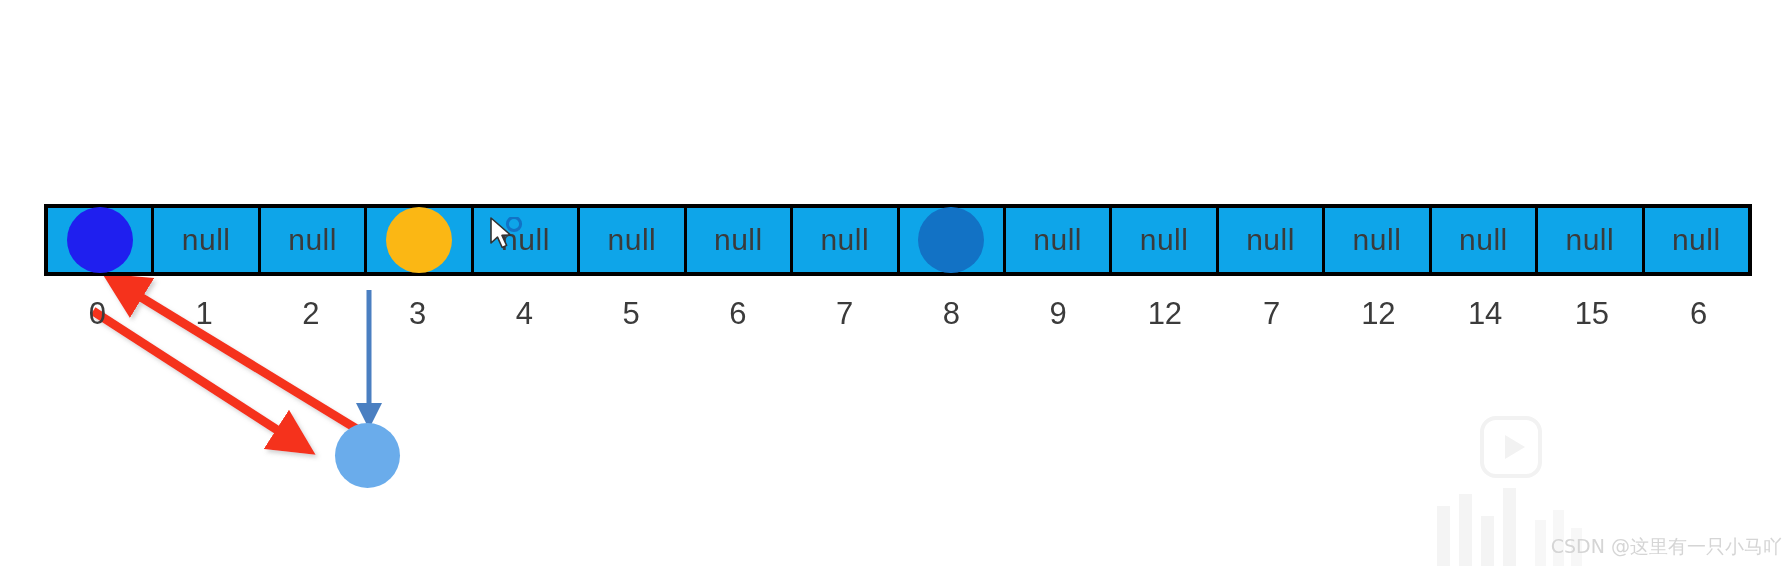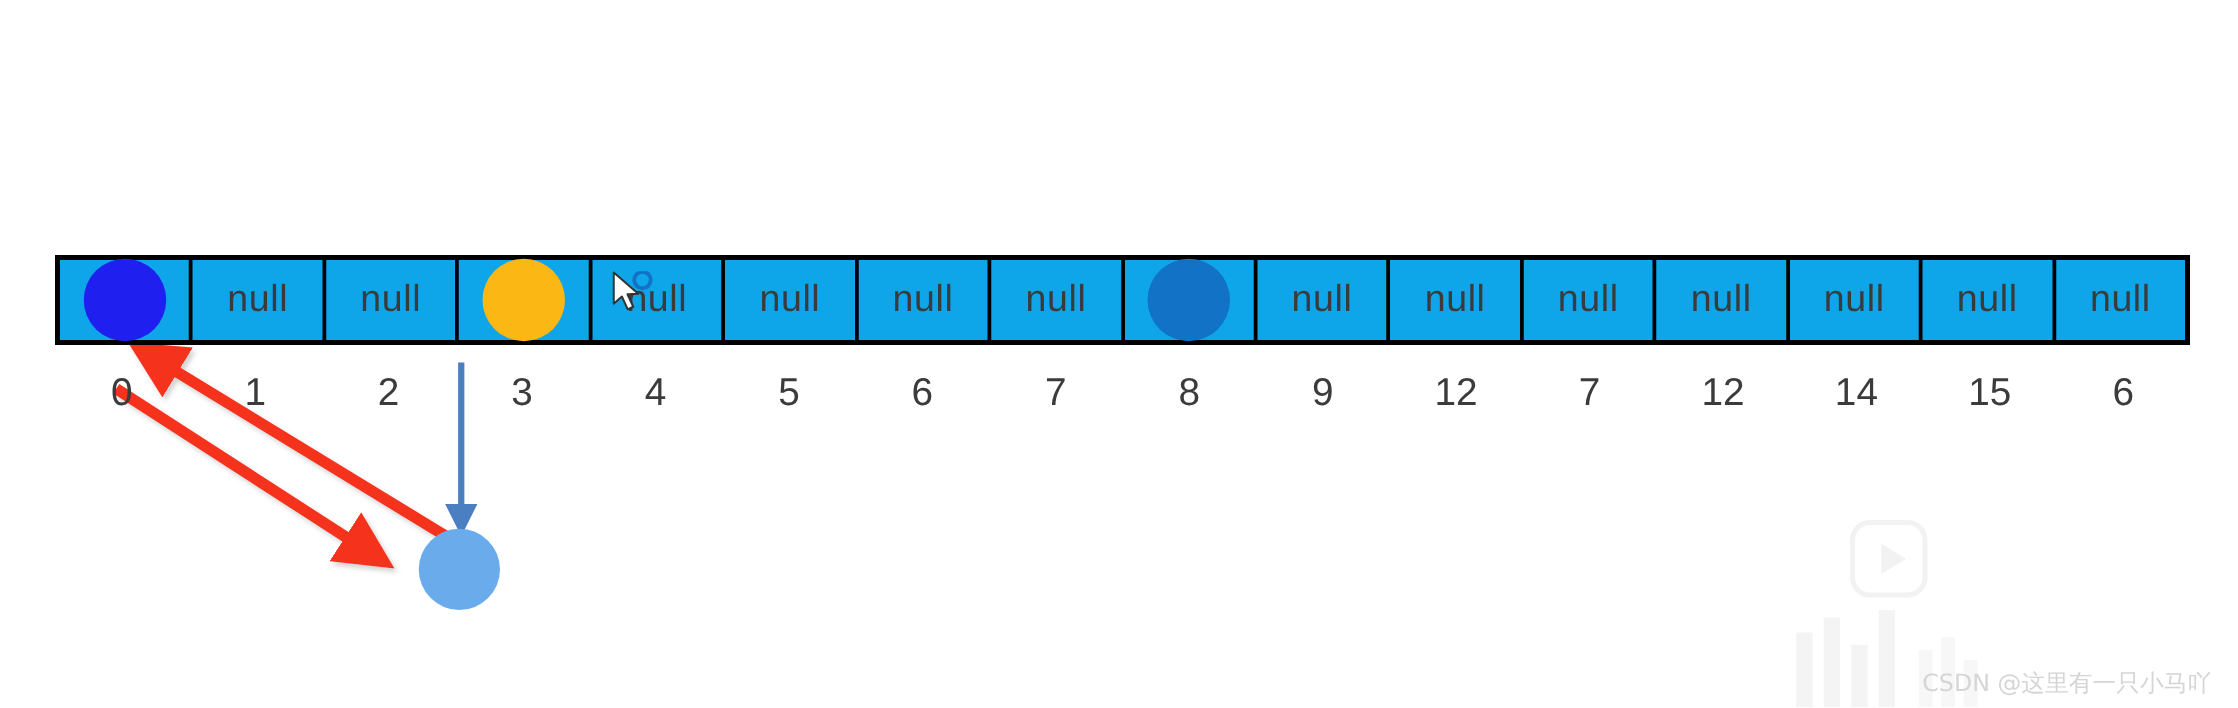--- a/index.html
+++ b/index.html
@@ -103,21 +103,21 @@
   #cursor-pointer {
     position: absolute;
     left: 489px;
     top: 217px;
     z-index: 6;
   }
 
   
   #watermark {
     position: absolute;
-    right: 21px;
+    right: 8px;
     bottom: 6px;
     z-index: 5;
     text-align: right;
     user-select: none;
   }
   #watermark-text {
     font-family: "DejaVu Sans", sans-serif;
     font-size: 19px;
     color: #d5d5d5;
     white-space: nowrap;

